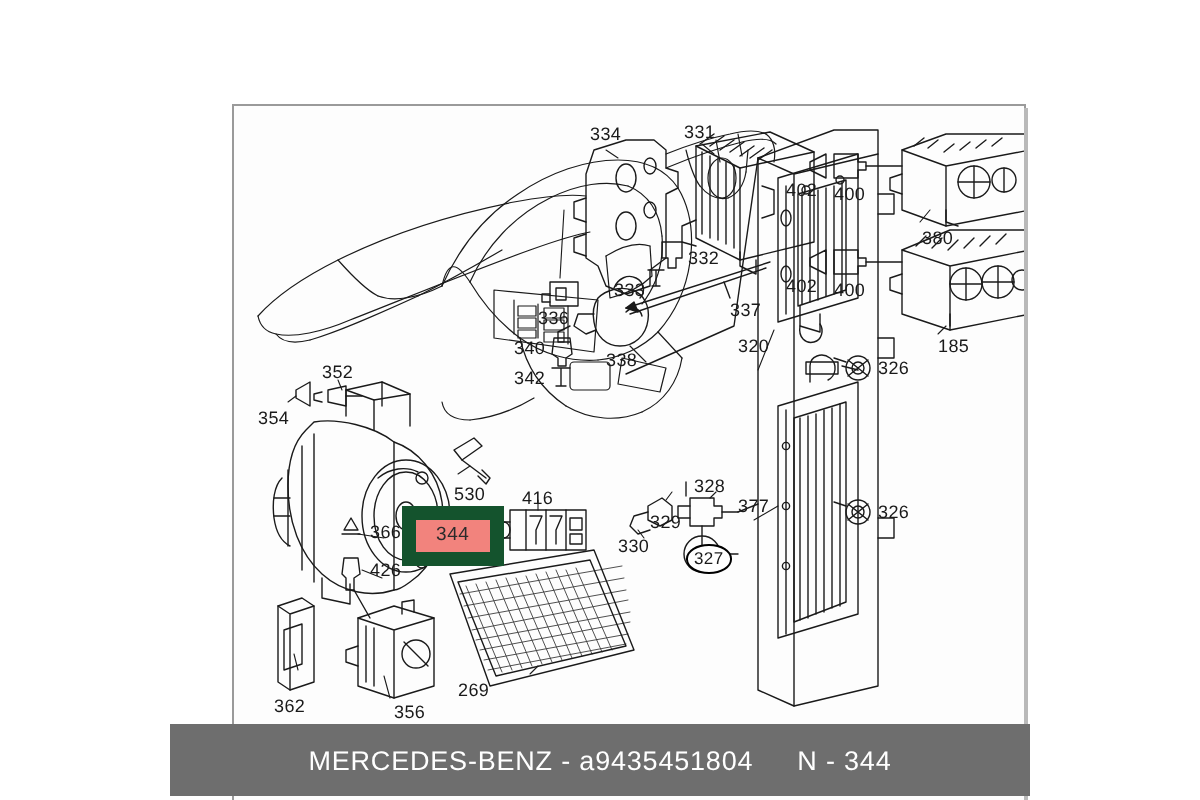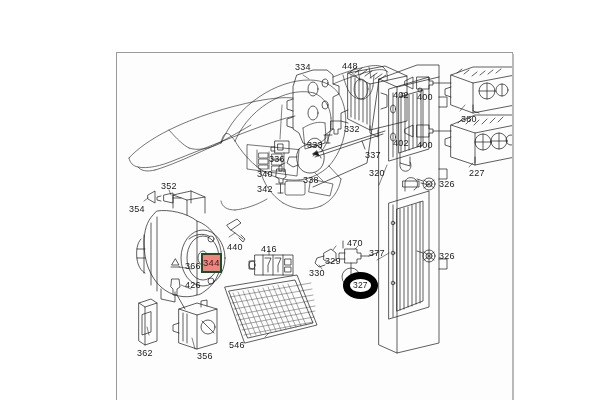--- a/index.html
+++ b/index.html
@@ -10,26 +10,26 @@
   #frame{position:absolute;left:116px;top:52px;width:397px;height:366px;
          background:#fdfdfd;border:1px solid #9a9a9a;box-sizing:border-box;}
   #frame::after{content:"";position:absolute;left:1px;top:1px;right:-2px;bottom:-2px;
          border-right:2px solid #b9b9b9;border-bottom:2px solid #b9b9b9;pointer-events:none;}
 
   #canvas{position:absolute;left:0;top:0;width:395px;height:301px;}
 
   
   .lbl{position:absolute;font-family:"Liberation Sans",sans-serif;font-size:9px;
        color:#1a1a1a;line-height:1;white-space:nowrap;letter-spacing:.2px;}
-  .lbl.circ{border:7px solid #000000;border-radius:50%;padding:2px 3px;background:#fff;font-size:8.5px;}
+  .lbl.circ{border:1px solid #000000;border-radius:50%;padding:2px 3px;background:#fff;font-size:8.5px;}
 
   
-  .hl{position:absolute;background:#f2837d;border:2px solid #14532d;
+  .hl{position:absolute;background:#f2837d;border:7px solid #14532d;
       color:#2b2b2b;font-size:9.5px;font-family:"Liberation Sans",sans-serif;
-      padding:3px 0;line-height:1;letter-spacing:.3px;}
+      padding:3px 10px;line-height:1;letter-spacing:.3px;}
 
   
   #footer{position:absolute;left:85px;top:362px;width:430px;height:36px;
           background:#6e6e6e;display:flex;align-items:center;justify-content:center;}
   #footer .ftxt{color:#ffffff;font-size:13.5px;font-family:"Liberation Sans",sans-serif;
           letter-spacing:.4px;white-space:nowrap;}
   #footer .gap{display:inline-block;width:22px;}
 </style>
 </head>
 <body>
@@ -375,50 +375,55 @@
           <path d="M262,132 L270,112"></path>
           <path d="M260,207 L272,200"></path>
           <path d="M343,58 L348,52"></path>
           <path d="M352,114 L356,110"></path>
         </g>
 
       </g>
     </svg>
 
     <div class="lbl" style="left:178px;top:10px">334</div>
-    <div class="lbl" style="left:225px;top:9px">448</div>
+    <div class="lbl" style="left:225px;top:9px">331</div>
     <div class="lbl" style="left:152px;top:102px">336</div>
     <div class="lbl" style="left:227px;top:72px">332</div>
     <div class="lbl" style="left:190px;top:88px">333</div>
     <div class="lbl" style="left:248px;top:98px">337</div>
     <div class="lbl" style="left:186px;top:123px">338</div>
     <div class="lbl" style="left:140px;top:117px">340</div>
     <div class="lbl" style="left:140px;top:132px">342</div>
     <div class="lbl" style="left:276px;top:38px">402</div>
     <div class="lbl" style="left:300px;top:40px">400</div>
     <div class="lbl" style="left:344px;top:62px">380</div>
     <div class="lbl" style="left:276px;top:86px">402</div>
     <div class="lbl" style="left:300px;top:88px">400</div>
-    <div class="lbl" style="left:352px;top:116px">227</div>
+    <div class="lbl" style="left:352px;top:116px">185</div>
     <div class="lbl" style="left:44px;top:129px">352</div>
     <div class="lbl" style="left:12px;top:152px">354</div>
-    <div class="lbl" style="left:110px;top:190px">440</div>
+    <div class="lbl" style="left:110px;top:190px">530</div>
     <div class="lbl" style="left:68px;top:209px">366</div>
     <div class="lbl" style="left:68px;top:228px">426</div>
     <div class="lbl" style="left:20px;top:296px">362</div>
     <div class="lbl" style="left:80px;top:299px">356</div>
     <div class="lbl" style="left:144px;top:192px">416</div>
-    <div class="lbl" style="left:112px;top:288px">546</div>
+    <div class="lbl" style="left:112px;top:288px">269</div>
     <div class="lbl" style="left:208px;top:204px">329</div>
-    <div class="lbl" style="left:230px;top:186px">470</div>
+    <div class="lbl" style="left:230px;top:186px">328</div>
     <div class="lbl" style="left:192px;top:216px">330</div>
     <div class="lbl circ" style="left:226px;top:219px">327</div>
     <div class="lbl" style="left:252px;top:116px">320</div>
     <div class="lbl" style="left:252px;top:196px">377</div>
     <div class="lbl" style="left:322px;top:127px">326</div>
     <div class="lbl" style="left:322px;top:199px">326</div>
 
     <div class="hl" style="left:84px;top:200px">344</div>
 
   </div>
 
+  <div id="footer">
+    <span class="ftxt"><span>MERCEDES-BENZ</span>
+      <span>-</span>
+      <span>a9435451804</span><span class="gap"></span><span>N - 344</span></span>
+  </div>
 
 </div>
 
 </body></html>

